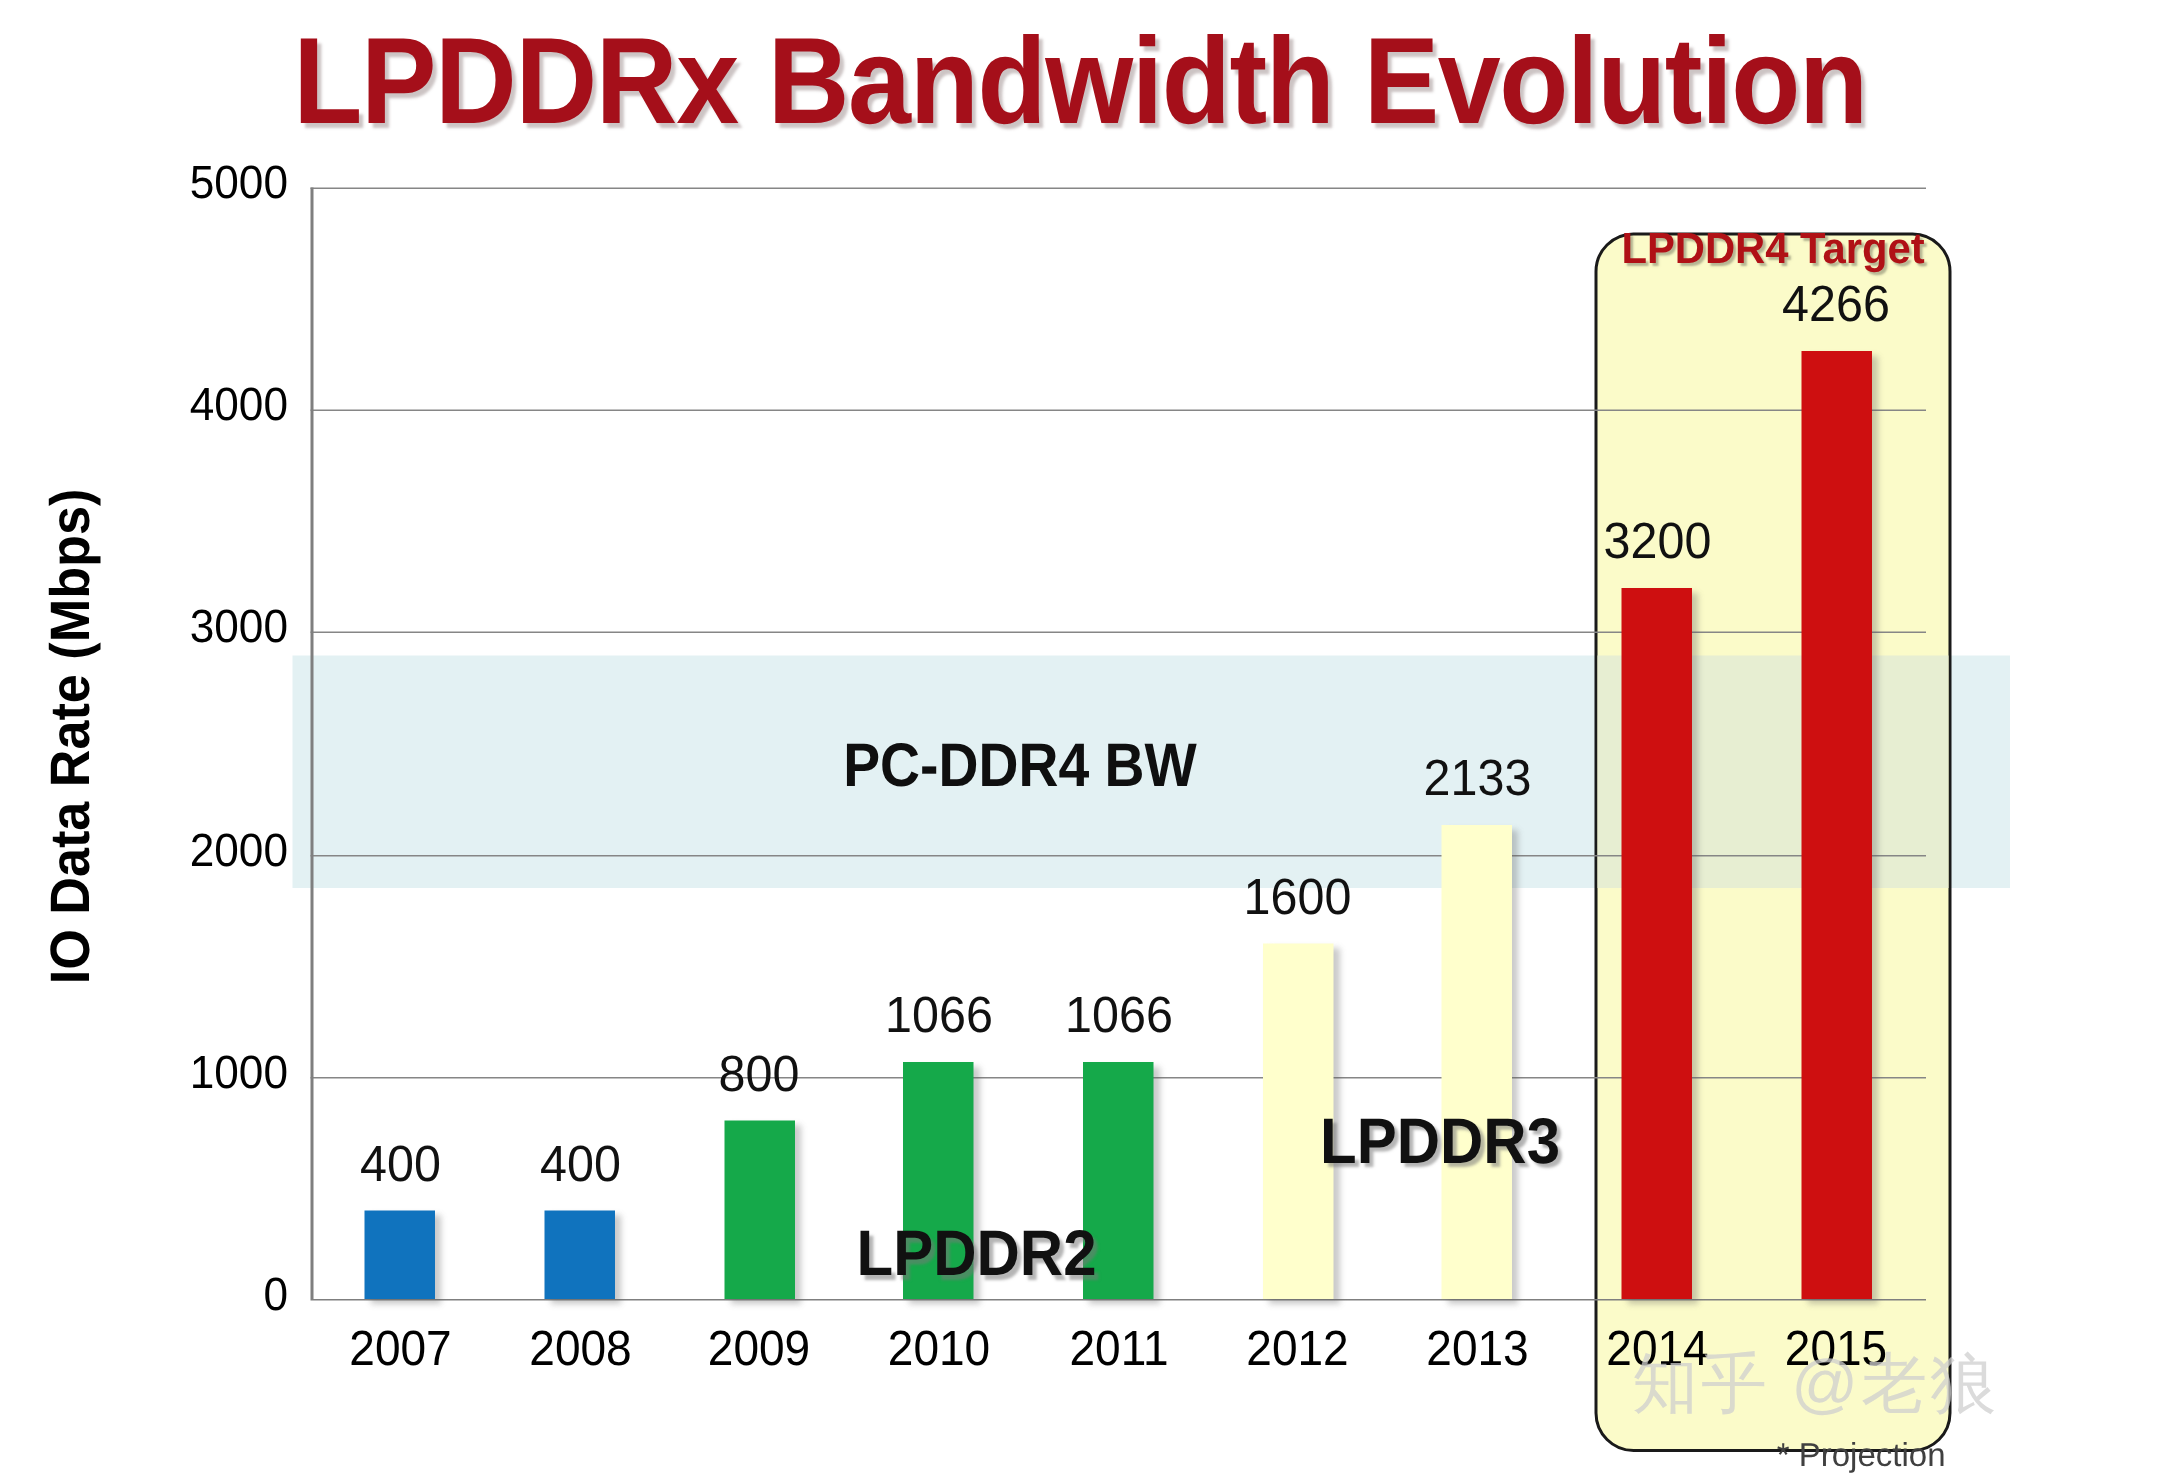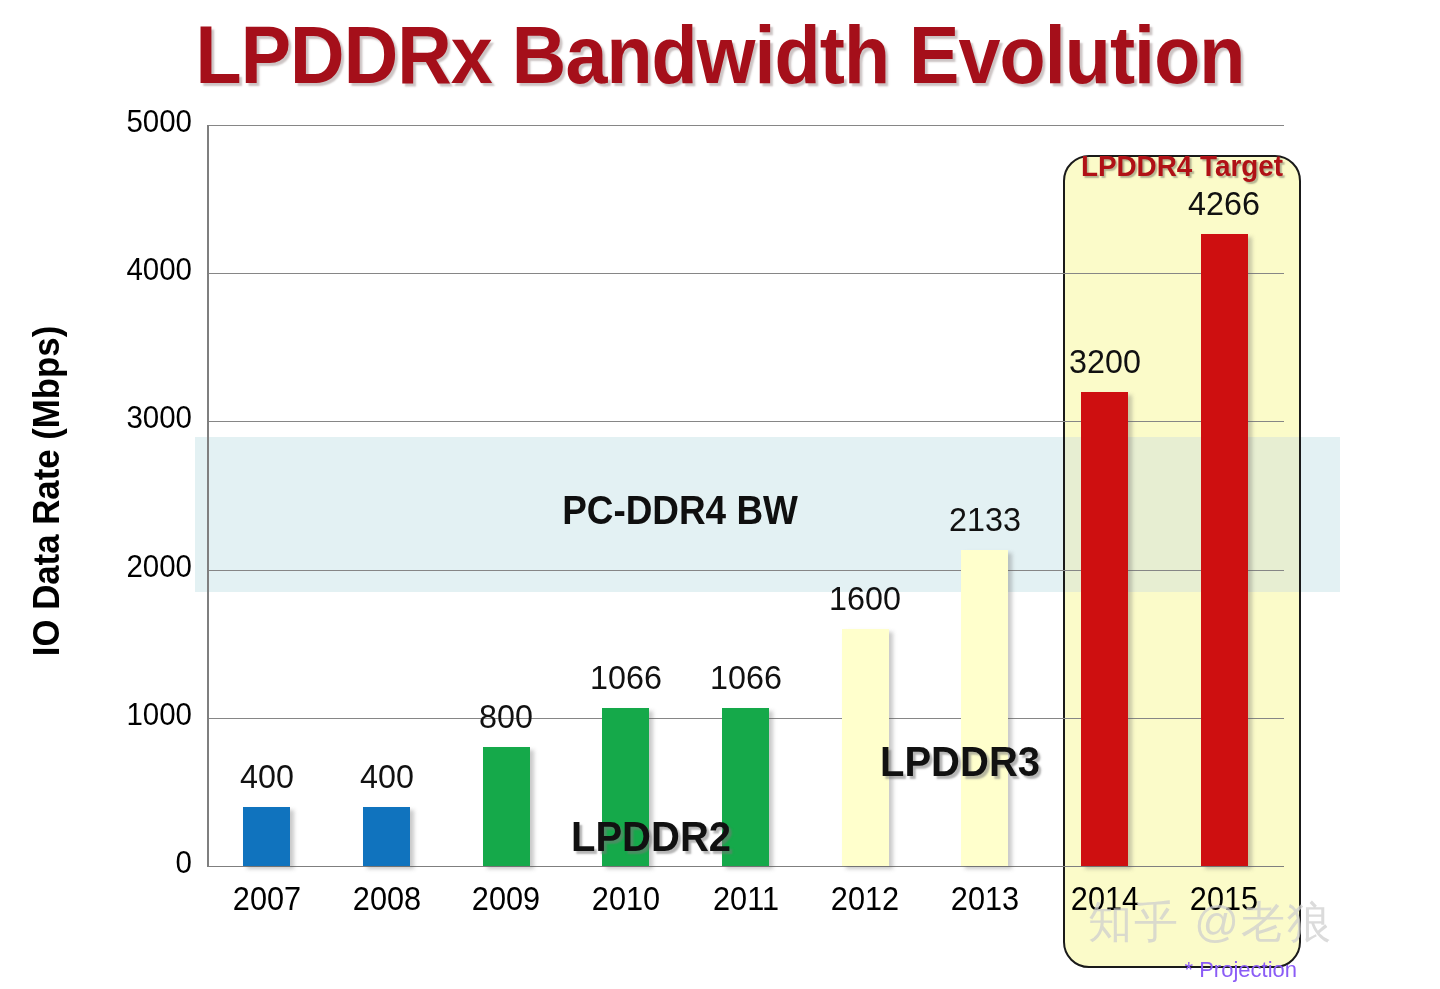--- a/index.html
+++ b/index.html
@@ -129,21 +129,21 @@
     text-shadow:3px 3px 2px rgba(120,120,120,0.55);
     white-space:nowrap;
     transform:scaleX(0.93);
   }
   .tag-lpddr2{left:565px;top:812px;}
   .tag-lpddr3{left:874px;top:737px;}
 
   
   .footnote{
     position:absolute;right:16px;bottom:6px;
-    font-size:22px;color:#8b5cf6;
+    font-size:22px;color:#404040;
     white-space:nowrap;
     text-align:right;
   }
   .watermark{
     position:absolute;left:1088px;top:893px;
     font-size:44px;color:#cfcfcf;
     opacity:0.75;
     white-space:nowrap;
     font-family:Liberation Sans, sans-serif;
     letter-spacing:2px;

